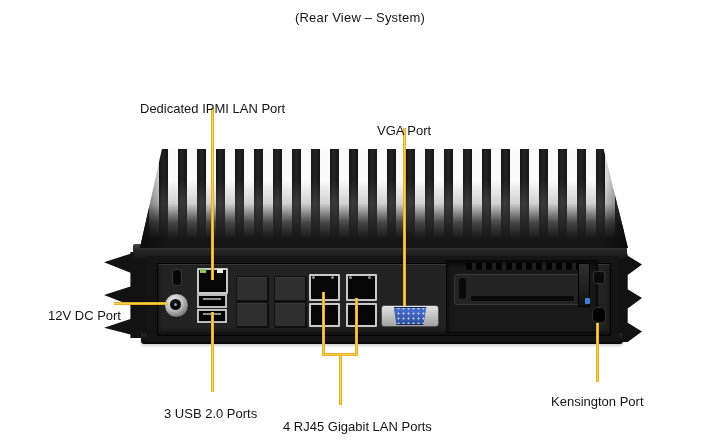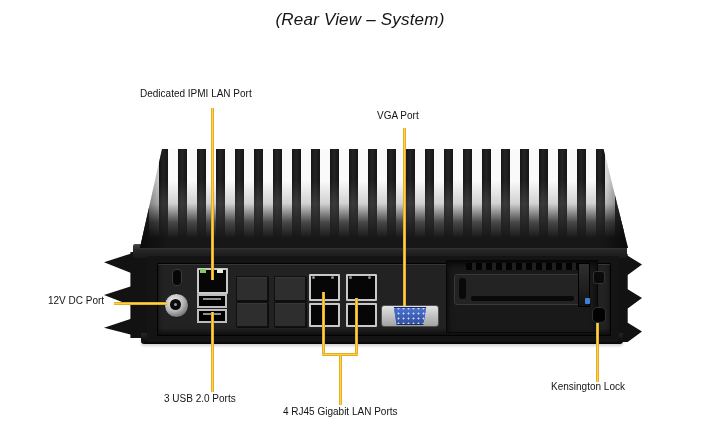--- a/index.html
+++ b/index.html
@@ -3,24 +3,24 @@
 <meta charset="utf-8">
 <style>
   html,body{margin:0;padding:0;background:#fff;}
   .stage{
     position:relative;width:720px;height:447px;background:#fff;overflow:hidden;
     font-family:"Liberation Sans", sans-serif;color:#111;
   }
   .abs{position:absolute;}
   
   .fig-title{
-    left:0;right:0;top:10px;text-align:center;font-size:17px;font-style:italic;
+    left:0;right:0;top:10px;text-align:center;font-size:13px;
     letter-spacing:.2px;color:#151515;z-index:7;
   }
-  .callout-label{font-size:10px;color:#141414;white-space:nowrap;z-index:7;}
+  .callout-label{font-size:13px;color:#141414;white-space:nowrap;z-index:7;margin-top:13px;}
   
   .line-v{width:3px;background:linear-gradient(90deg,#d79f14,#ffd04a 50%,#d79f14);z-index:6;}
   .line-h{height:3px;background:linear-gradient(180deg,#d79f14,#ffd04a 50%,#d79f14);z-index:6;}
   
   .fins{
     left:140px;top:149px;width:488px;height:99px;z-index:3;
     clip-path:polygon(4.5% 0,95% 0,100% 100%,0 100%);
     background-image:
       linear-gradient(90deg,rgba(0,0,0,.55) 0%,rgba(0,0,0,0) 6%,rgba(0,0,0,0) 94%,rgba(0,0,0,.55) 100%),
       linear-gradient(180deg,rgba(22,22,22,0) 0%,rgba(22,22,22,0) 32%,rgba(115,115,115,.30) 55%,rgba(40,40,40,.85) 74%,#171717 90%),
@@ -163,15 +163,15 @@
   <div class="abs line-v" style="left:355px;top:298px;height:57px;"></div>
   <div class="abs line-h" style="left:322px;top:353px;width:36px;"></div>
   <div class="abs line-v" style="left:339px;top:355px;height:50px;"></div>
   <div class="abs line-v" style="left:596px;top:323px;height:59px;"></div>
 
   <div class="abs callout-label" style="left:140px;top:88px;">Dedicated IPMI LAN Port</div>
   <div class="abs callout-label" style="left:377px;top:110px;text-align:center;">VGA Port</div>
   <div class="abs callout-label" style="left:48px;top:295px;">12V DC Port</div>
   <div class="abs callout-label" style="left:164px;top:393px;">3 USB 2.0 Ports</div>
   <div class="abs callout-label" style="left:283px;top:406px;">4 RJ45 Gigabit LAN Ports</div>
-  <div class="abs callout-label" style="left:551px;top:381px;">Kensington Lock</div>
+  <div class="abs callout-label" style="left:551px;top:381px;">Kensington Port</div>
 
 </div>
 
 </body></html>

